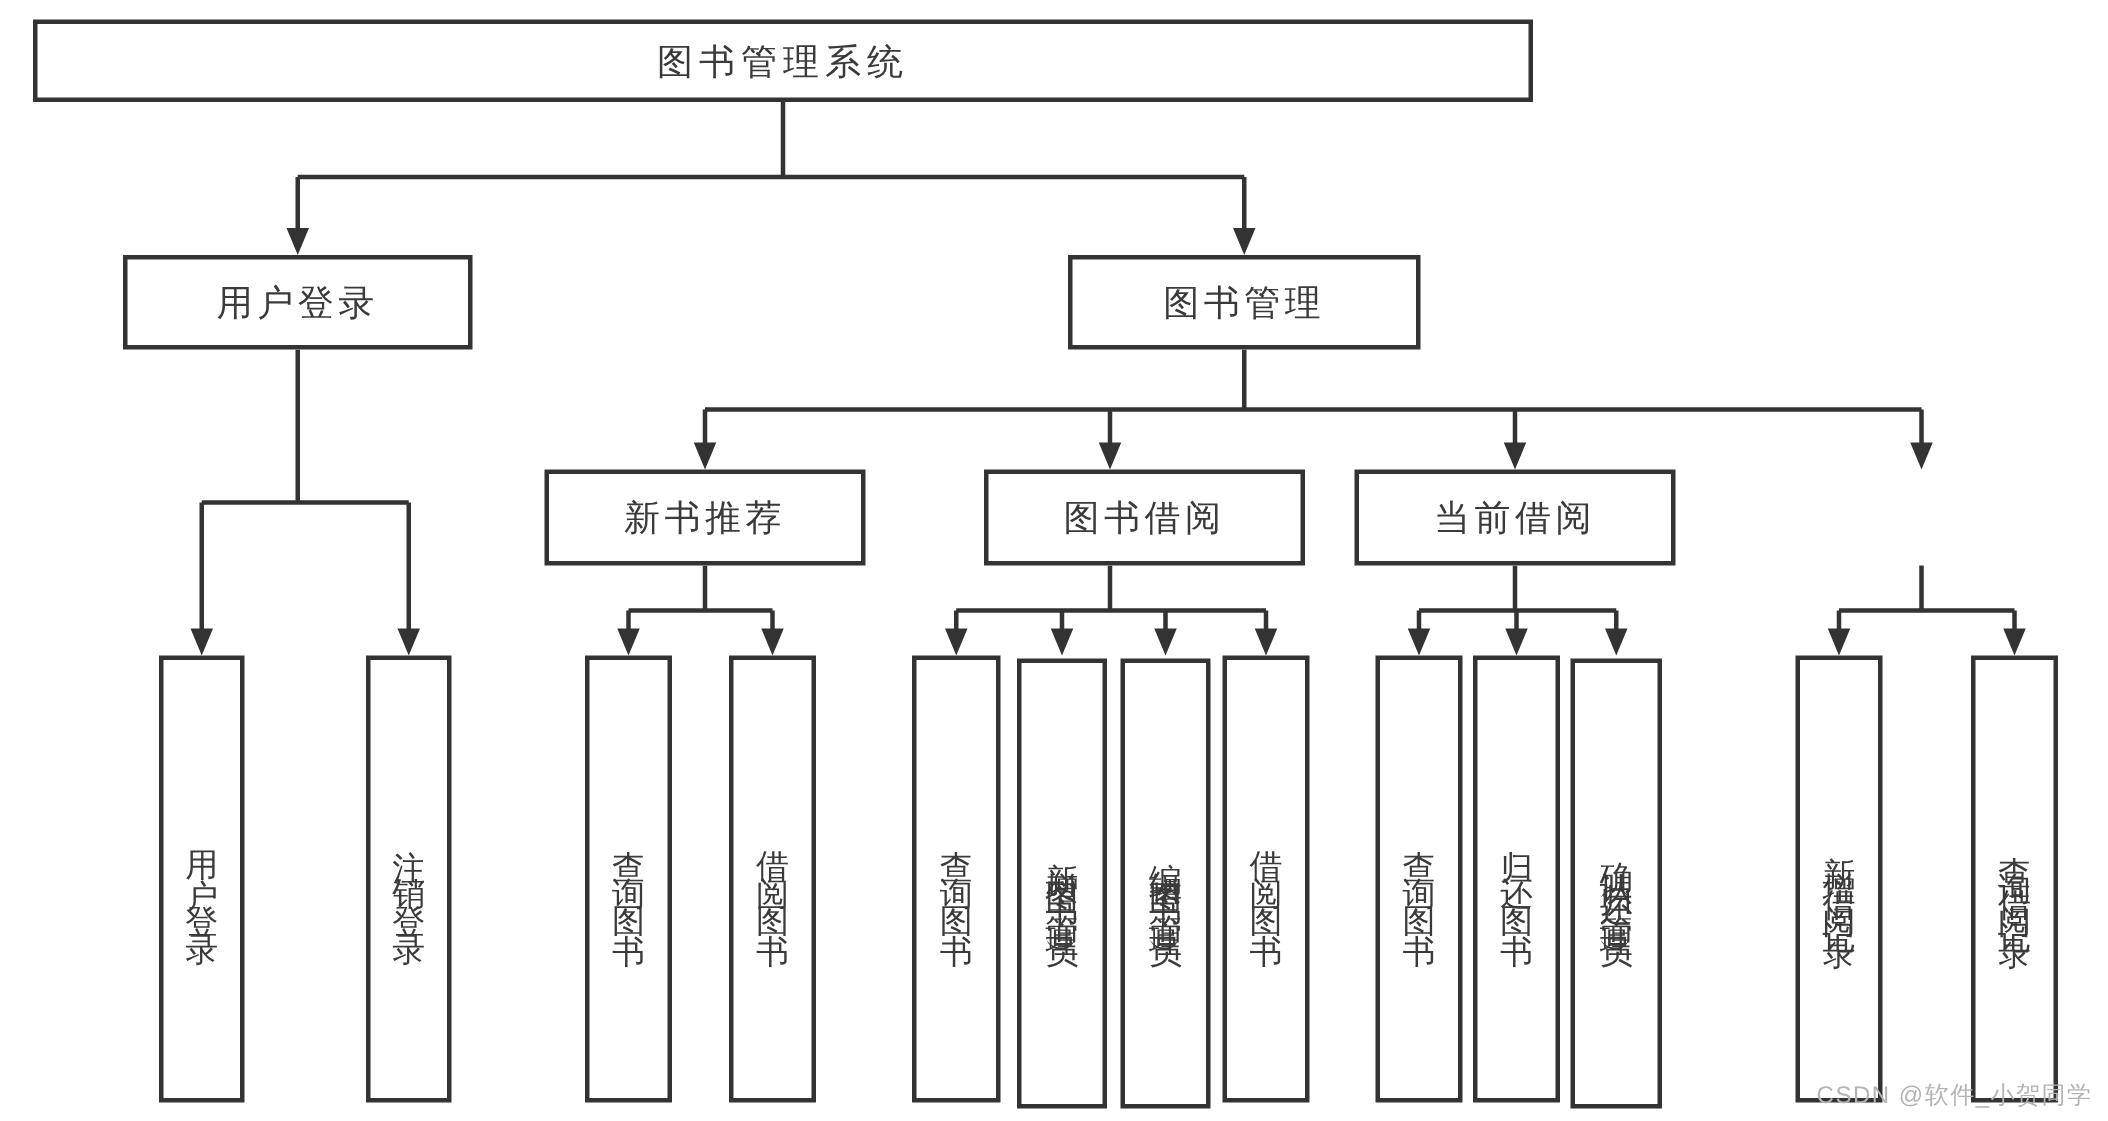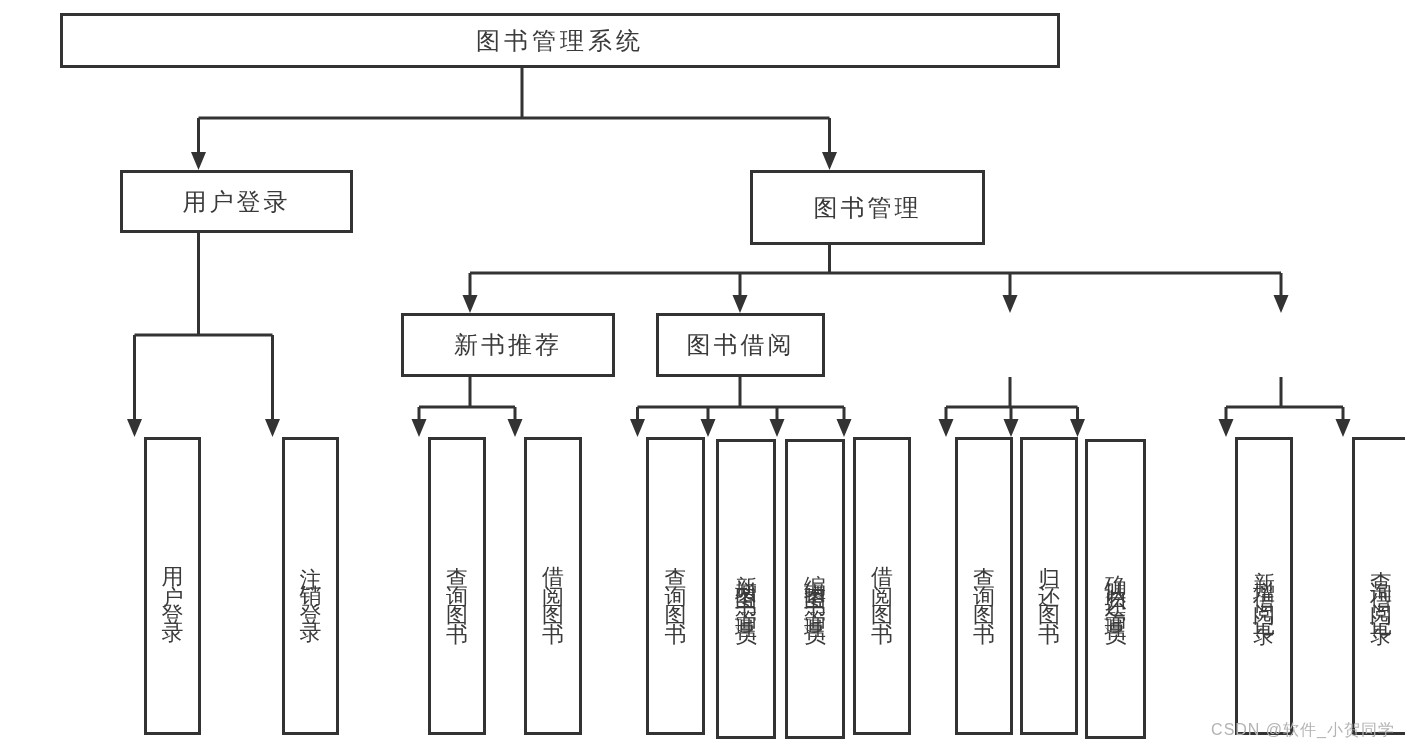--- a/index.html
+++ b/index.html
@@ -5,21 +5,21 @@
   :root{
     --line:#333333; --border:#333333; --fill:#ffffff; --text:#3a3a3a; --wm:#b3b3b3;
   }
   *{margin:0;padding:0;box-sizing:border-box}
   html,body{background:#ffffff}
   body{font-family:"Liberation Sans","DejaVu Sans",sans-serif;color:var(--text)}
   .canvas{position:relative;width:1405px;height:747px;background:#ffffff;overflow:hidden}
   .connectors{position:absolute;left:0;top:0;width:1405px;height:747px}
   .box{
     position:absolute;background:var(--fill);border:3px solid var(--border);
-    display:flex;align-items:center;justify-content:center;margin-left:38px;
+    display:flex;align-items:center;justify-content:center;
   }
   .hbox{font-size:24px;letter-spacing:3px;white-space:nowrap}
   .rootbox{letter-spacing:4px}
   .vbox{}
   .vlabel{
     writing-mode:vertical-rl;text-orientation:mixed;
     font-size:22px;line-height:1;display:block;
   }
   .watermark{
     position:absolute;right:10px;bottom:6px;z-index:6;
@@ -60,29 +60,32 @@
              M1335.5 419L1350.5 419L1343 437Z"></path>
   </svg>
 
   <div class="box hbox rootbox" style="left:22px;top:13px;width:1000px;height:55px">
     <span>图书管理系统</span>
   </div>
 
   <div class="box hbox" style="left:82px;top:170px;width:233px;height:63px">
     <span>用户登录</span>
   </div>
-  <div class="box hbox" style="left:712px;top:170px;width:235px;height:75px">
+  <div class="box hbox" style="left:712px;top:170px;width:235px;height:63px">
     <span>图书管理</span>
   </div>
 
   <div class="box hbox" style="left:363px;top:313px;width:214px;height:64px">
     <span>新书推荐</span>
   </div>
-  <div class="box hbox" style="left:618px;top:313px;width:169px;height:64px">
+  <div class="box hbox" style="left:656px;top:313px;width:214px;height:64px">
     <span>图书借阅</span>
+  </div>
+  <div class="box hbox" style="left:903px;top:313px;width:214px;height:64px">
+    <span>当前借阅</span>
   </div>
 
   <div class="box vbox" style="left:106px;top:437px;width:57px;height:298px">
     <span class="vlabel" style="letter-spacing: 0.85em;">用户登录</span>
   </div>
   <div class="box vbox" style="left:244px;top:437px;width:57px;height:298px">
     <span class="vlabel" style="letter-spacing: 0.85em;">注销登录</span>
   </div>
 
   <div class="box vbox" style="left:390px;top:437px;width:58px;height:298px">

